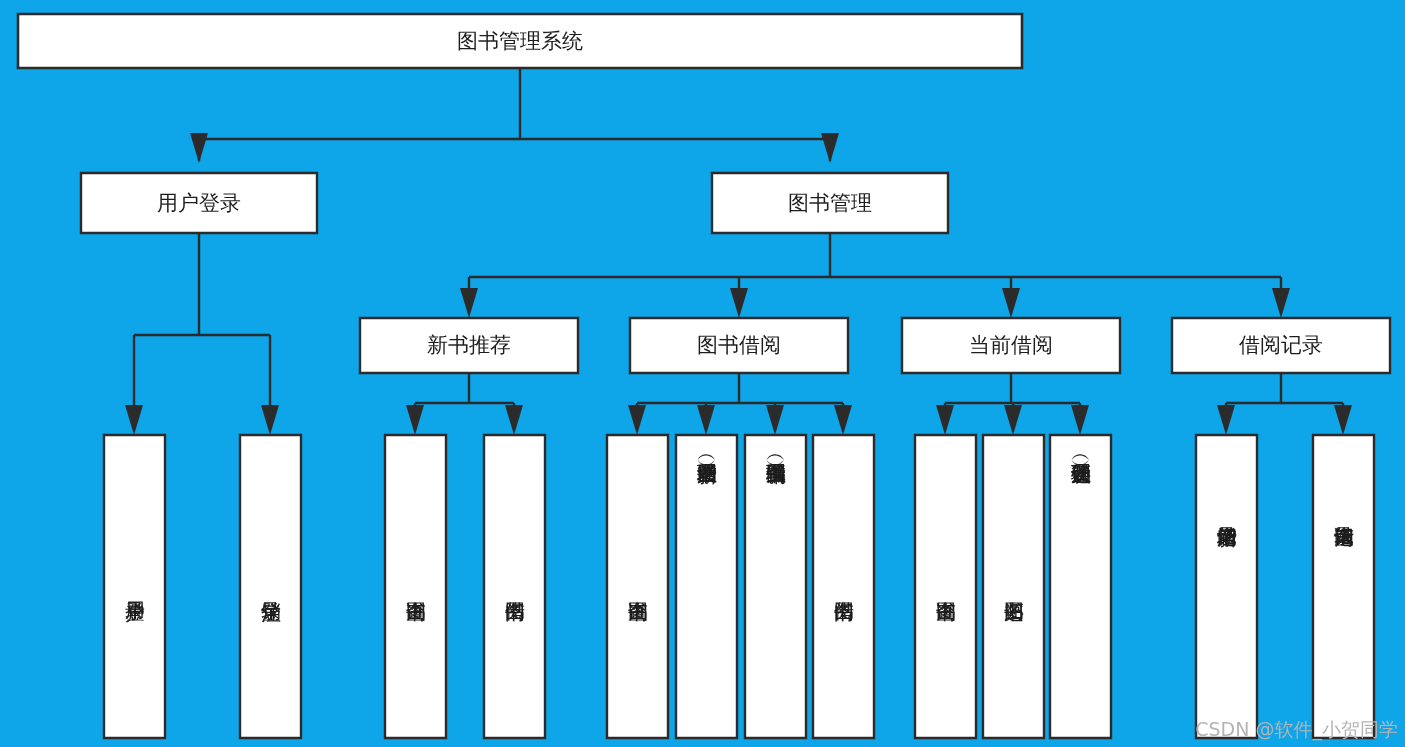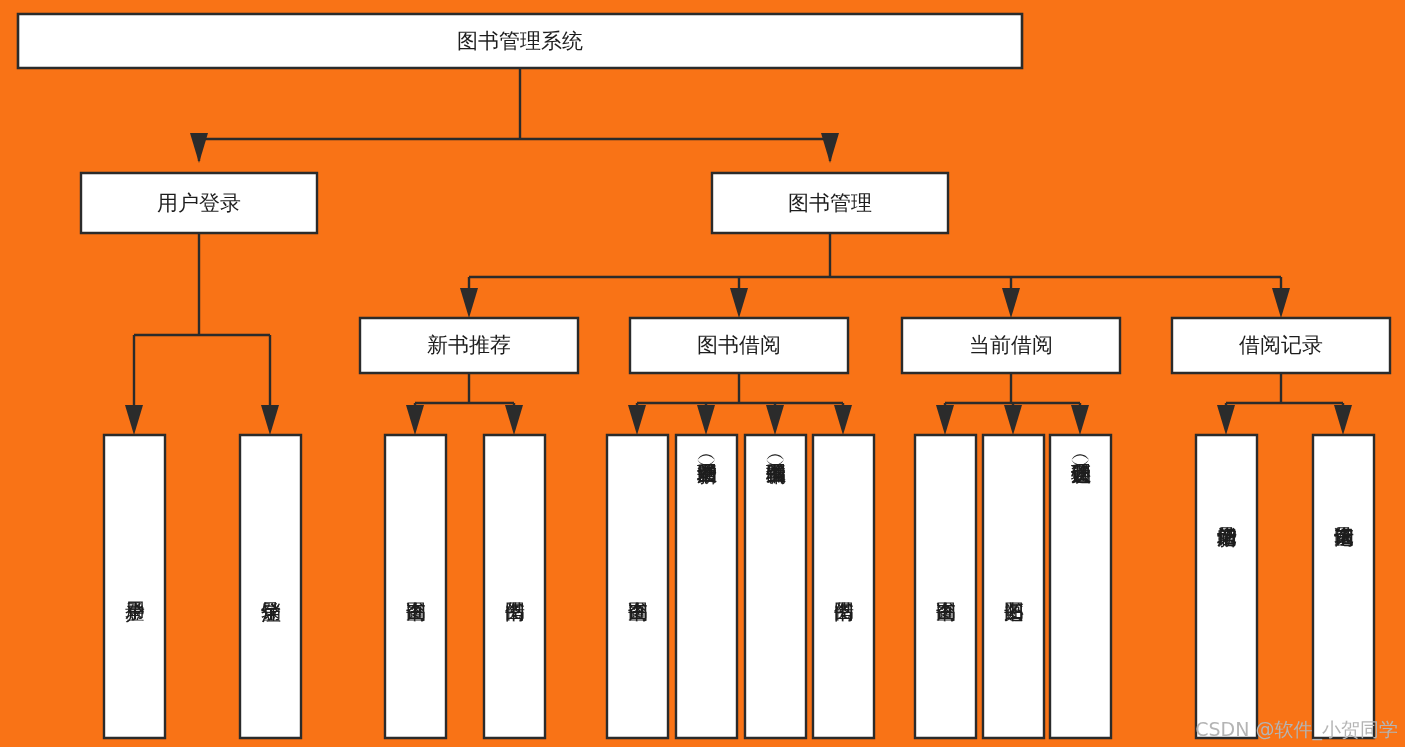--- a/index.html
+++ b/index.html
@@ -12,21 +12,21 @@
     width: 1405px;
     height: 747px;
     font-family: "DejaVu Sans", "Liberation Sans", sans-serif;
     overflow: hidden;
     position: relative;
   }
   #diagram-root {
     position: relative;
     width: 1405px;
     height: 747px;
-    background: #f97316;
+    background: #0ea5e9;
   }
   svg#flowchart {
     display: block;
     width: 1405px;
     height: 747px;
   }
   .node-rect {
     fill: #ffffff;
     stroke: #2b2b2b;
     stroke-width: 2.4;

